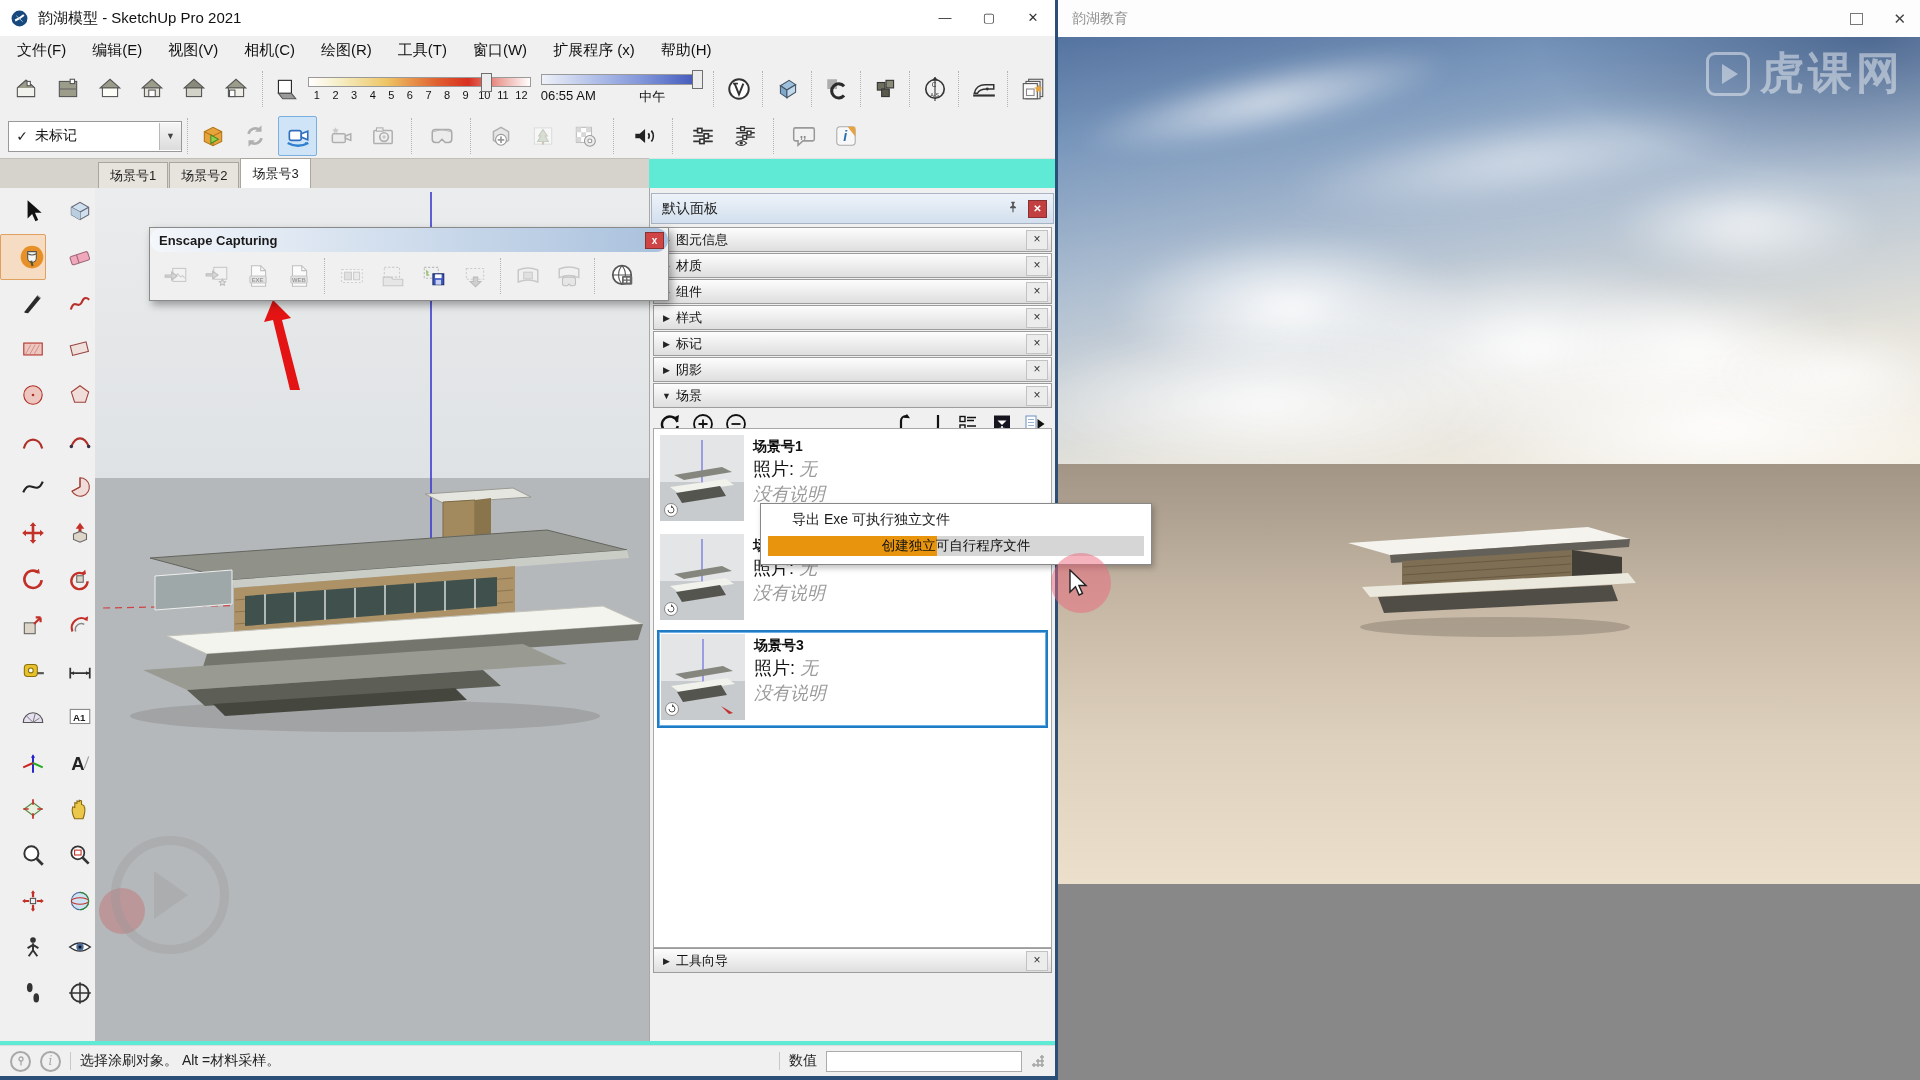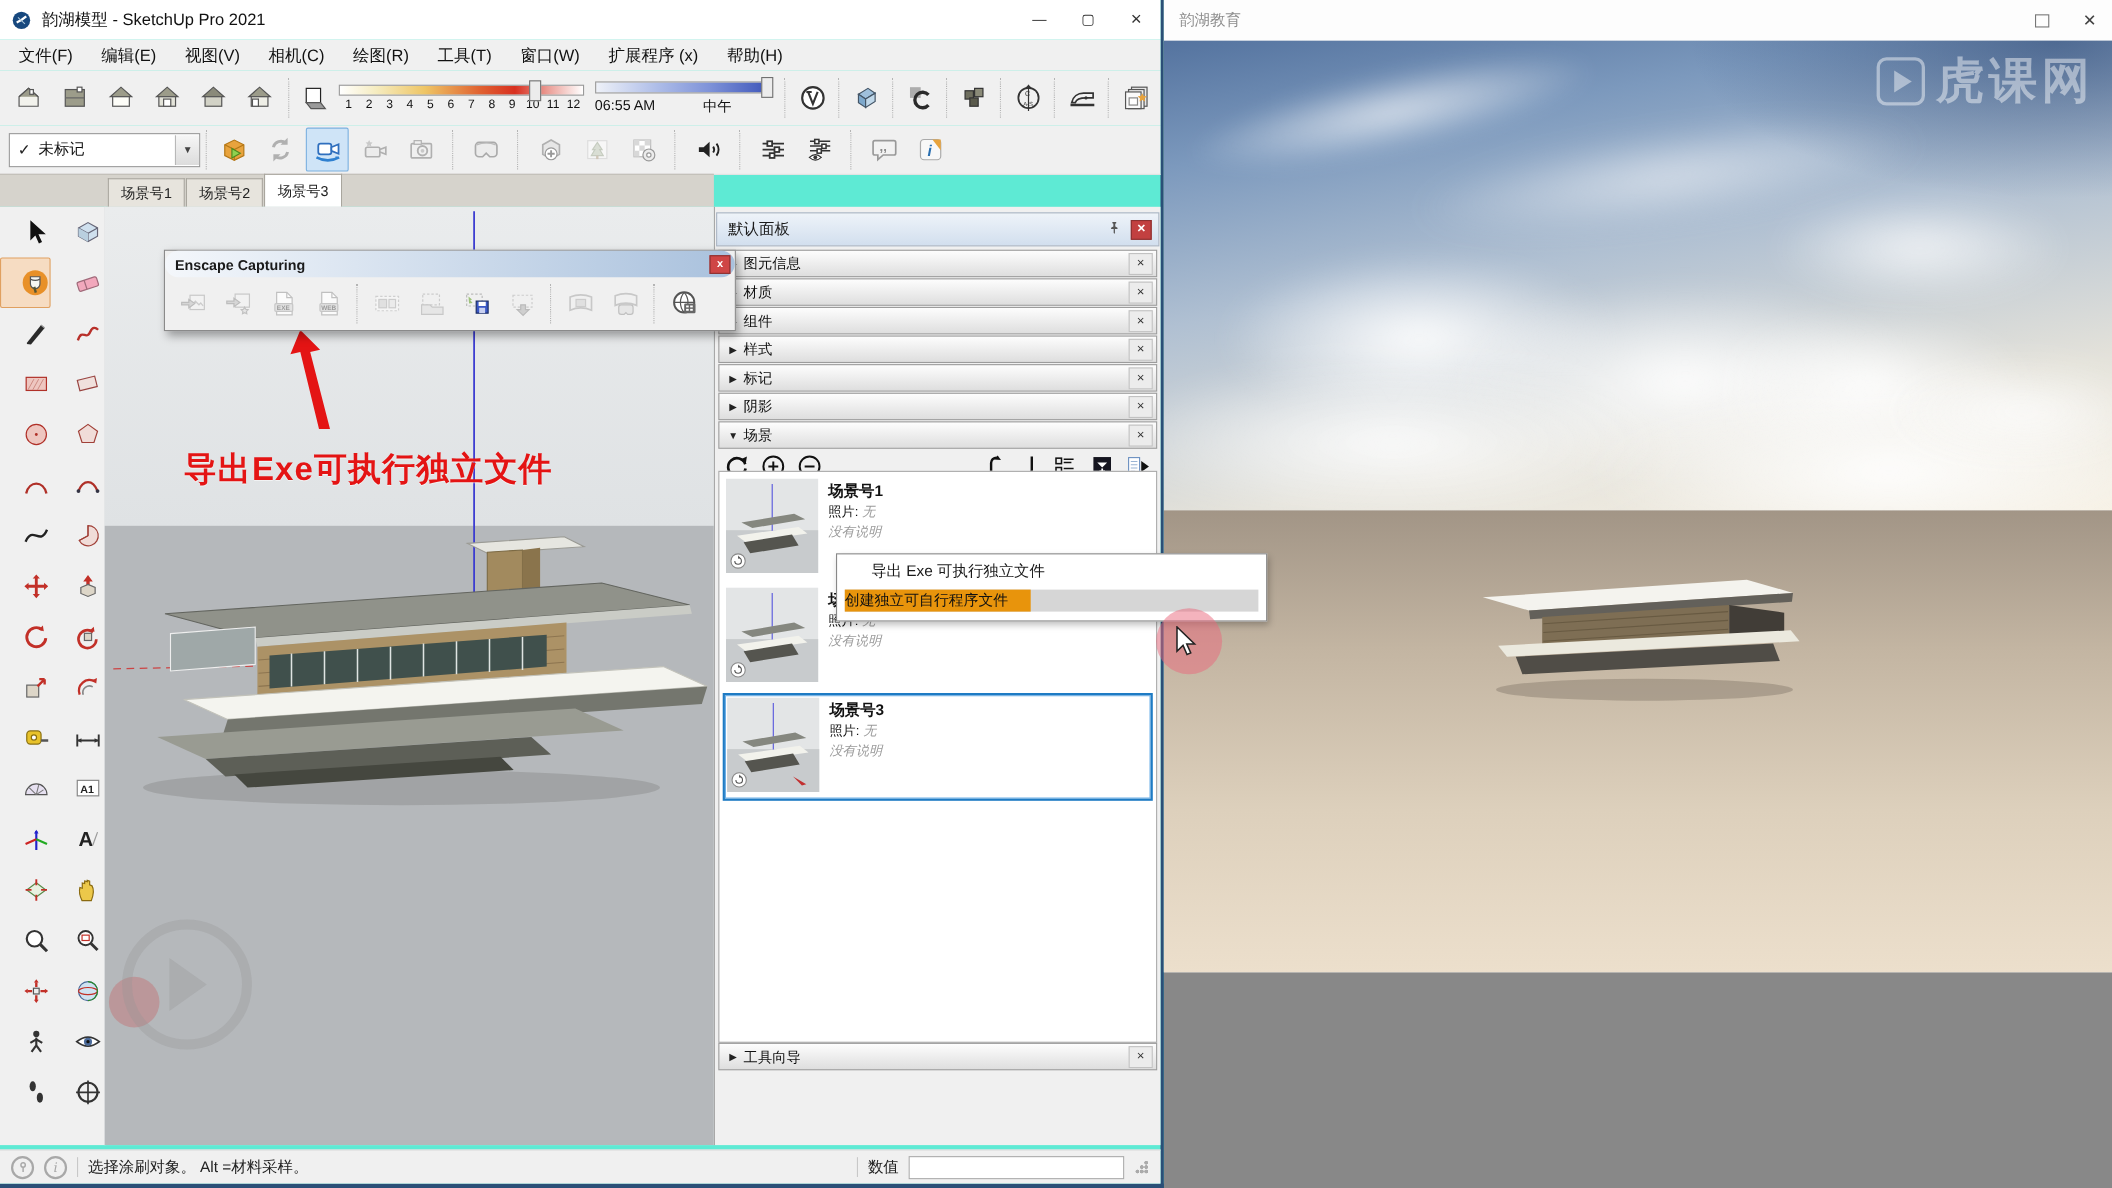--- a/index.html
+++ b/index.html
@@ -83,29 +83,29 @@
   .sec-x{margin-left:auto;width:20px;height:18px;text-align:center;line-height:17px;color:#333;
      background:#ececec;border:1px solid #c2c2c2;font-size:12px;}
   .scene-tools{height:27px;display:flex;align-items:center;padding:0 8px;gap:9px;}
   .sc-ico{width:24px;height:24px;display:flex;align-items:center;justify-content:center;}
   .sc-spacer{flex:1;}
   .scene-list{position:absolute;left:3px;right:3px;top:240px;bottom:93px;background:#fff;border:1px solid #a8a8a8;
      padding:3px;overflow:hidden;}
   .scene-item{display:flex;gap:9px;height:90px;padding:2px;margin-bottom:3px;border:1px solid transparent;}
   .scene-item.selected{border:2px solid #1e7bc4;box-shadow:0 0 0 1px #6db0e8 inset;}
   .scene-name{font-weight:bold;font-size:14px;margin-top:3px;}
-  .scene-photo{font-size:12px;margin-top:1px;}
+  .scene-photo{font-size:18px;margin-top:1px;}
   .it{font-style:italic;color:#9a9a9a;font-family:"DejaVu Serif",serif;}
   .tool-guide{position:absolute;left:3px;right:3px;bottom:68px;height:23px;background:linear-gradient(#fdfdfd,#dedede);
      border:1px solid #9c9c9c;display:flex;align-items:center;font-size:13px;padding:0 3px;}
   
   .tip{position:absolute;left:760px;top:503px;width:392px;z-index:60;background:#fff;border:1px solid #888;
      box-shadow:2px 3px 6px rgba(0,0,0,.25);padding:6px 7px 8px;box-sizing:border-box;}
   .tip-title{font-size:14px;margin:1px 0 7px 24px;color:#1a1a1a;}
-  .tip-bar{position:relative;height:20px;background:#d6d6d6;font-size:13.5px;line-height:20px;color:#111;}
+  .tip-bar{position:relative;height:20px;background:#d6d6d6;text-align:center;font-size:13.5px;line-height:20px;color:#111;}
   .tip-fill{position:absolute;left:0;top:0;bottom:0;background:#e8940c;}
   .tip-text{position:relative;}
   
   .cursor{position:absolute;left:1051px;top:553px;z-index:70;width:60px;height:60px;}
   .cursor-ring{position:absolute;inset:0;border-radius:50%;background:rgba(233,104,124,.5);}
   
   .statusbar{position:absolute;left:0;bottom:0;width:1055px;height:31px;background:#f0f0f0;border-top:1px solid #dcdcdc;
      display:flex;align-items:center;padding:0 10px;gap:9px;font-size:14px;color:#222;box-sizing:border-box;}
   .stat-ico{width:21px;height:21px;border-radius:50%;border:2px solid #a8a8a8;display:flex;align-items:center;
      justify-content:center;box-sizing:border-box;}
@@ -702,21 +702,20 @@
         <path d="M140 412l278-22M140 424l278-22M140 436l278-22M140 448l278-22" stroke="#8d7550" stroke-width="1"></path>
         <polygon points="150,408 402,389 402,418 150,438" fill="#40504c"></polygon>
         <path d="M170 406v30M200 404v30M230 402v30M260 400v30M290 397v30M320 395v30M350 393v30M380 391v30" stroke="#dfe4e2" stroke-width="1.4"></path>
         <polygon points="72,448 508,418 548,436 112,466" fill="#f4f4ef" stroke="#c2c2ba"></polygon>
         <polygon points="112,466 548,436 543,452 107,482" fill="#74766e"></polygon>
         <polygon points="48,482 428,456 472,476 92,502" fill="#999b92"></polygon>
         <polygon points="92,502 388,482 406,498 110,518" fill="#5d5f57"></polygon>
         <polygon points="118,516 360,500 372,512 130,528" fill="#45473f"></polygon>
         <path d="M205 202L187 132l9-2-18-18-9 22 9-2 17 70z" fill="#e41414"></path>
       </svg>
-      <div class="vp-note">导出Exe可执行独立文件</div>
       <div class="vp-wm"></div>
       <div class="vp-wm-red"></div>
     </div>
 
     <div class="tray">
       <div class="tray-title">
         <span>默认面板</span>
         <span class="tray-pin">
           <svg width="14" height="14" viewBox="0 0 24 24">
               <path d="M9 3h6v2l-1.5 1v4L17 12v2h-4v6l-1 2-1-2v-6H7v-2l3.5-2V6L9 5z" fill="#555"></path>

